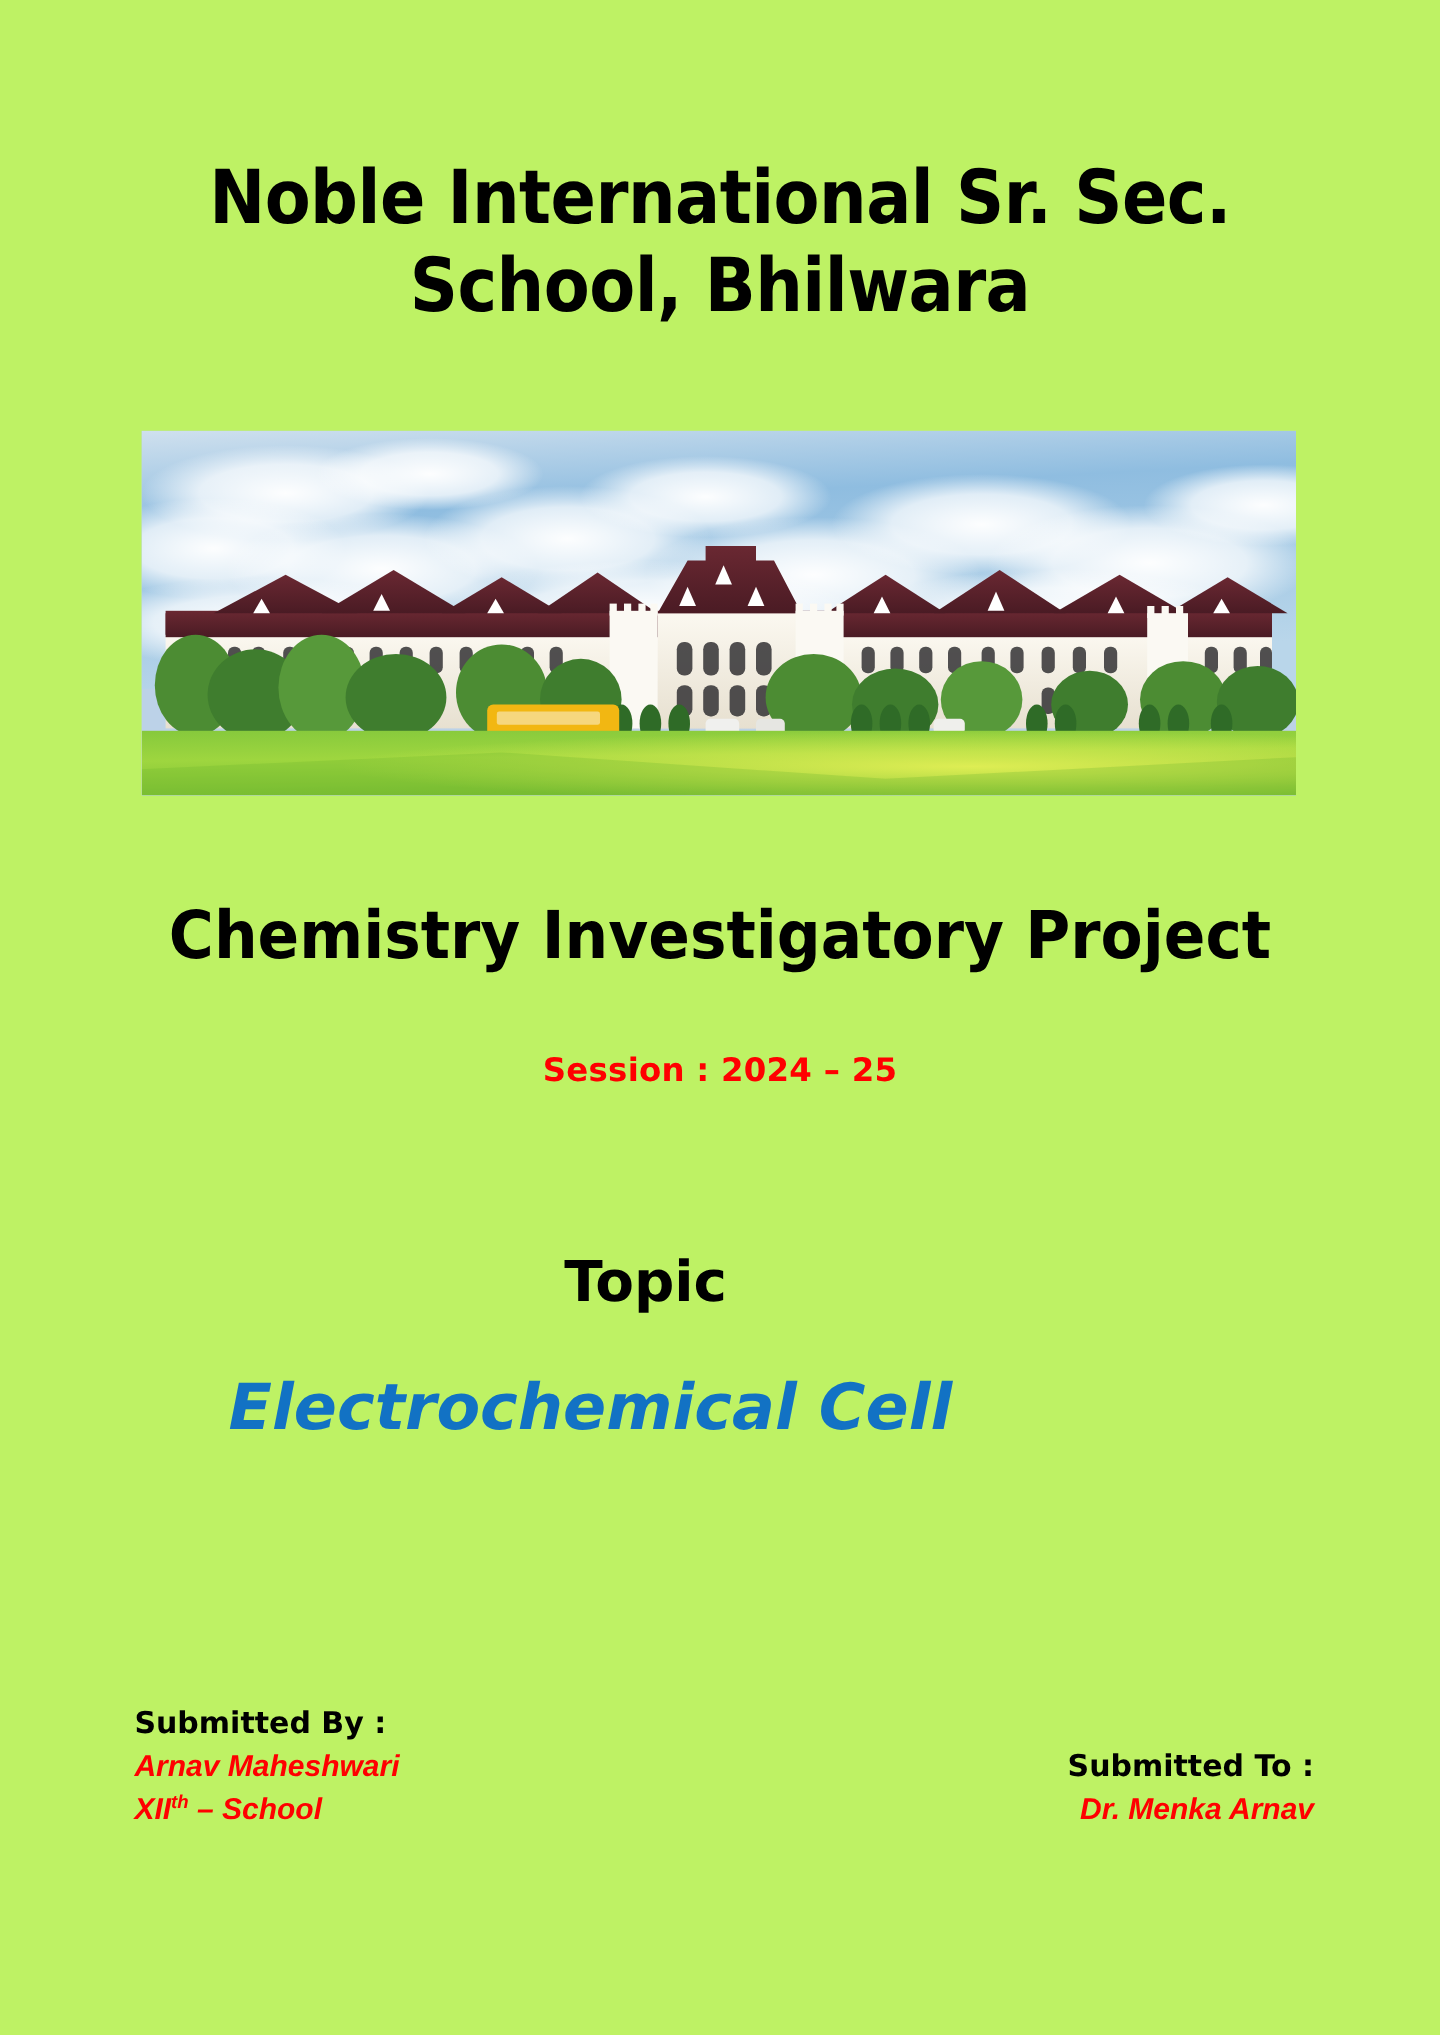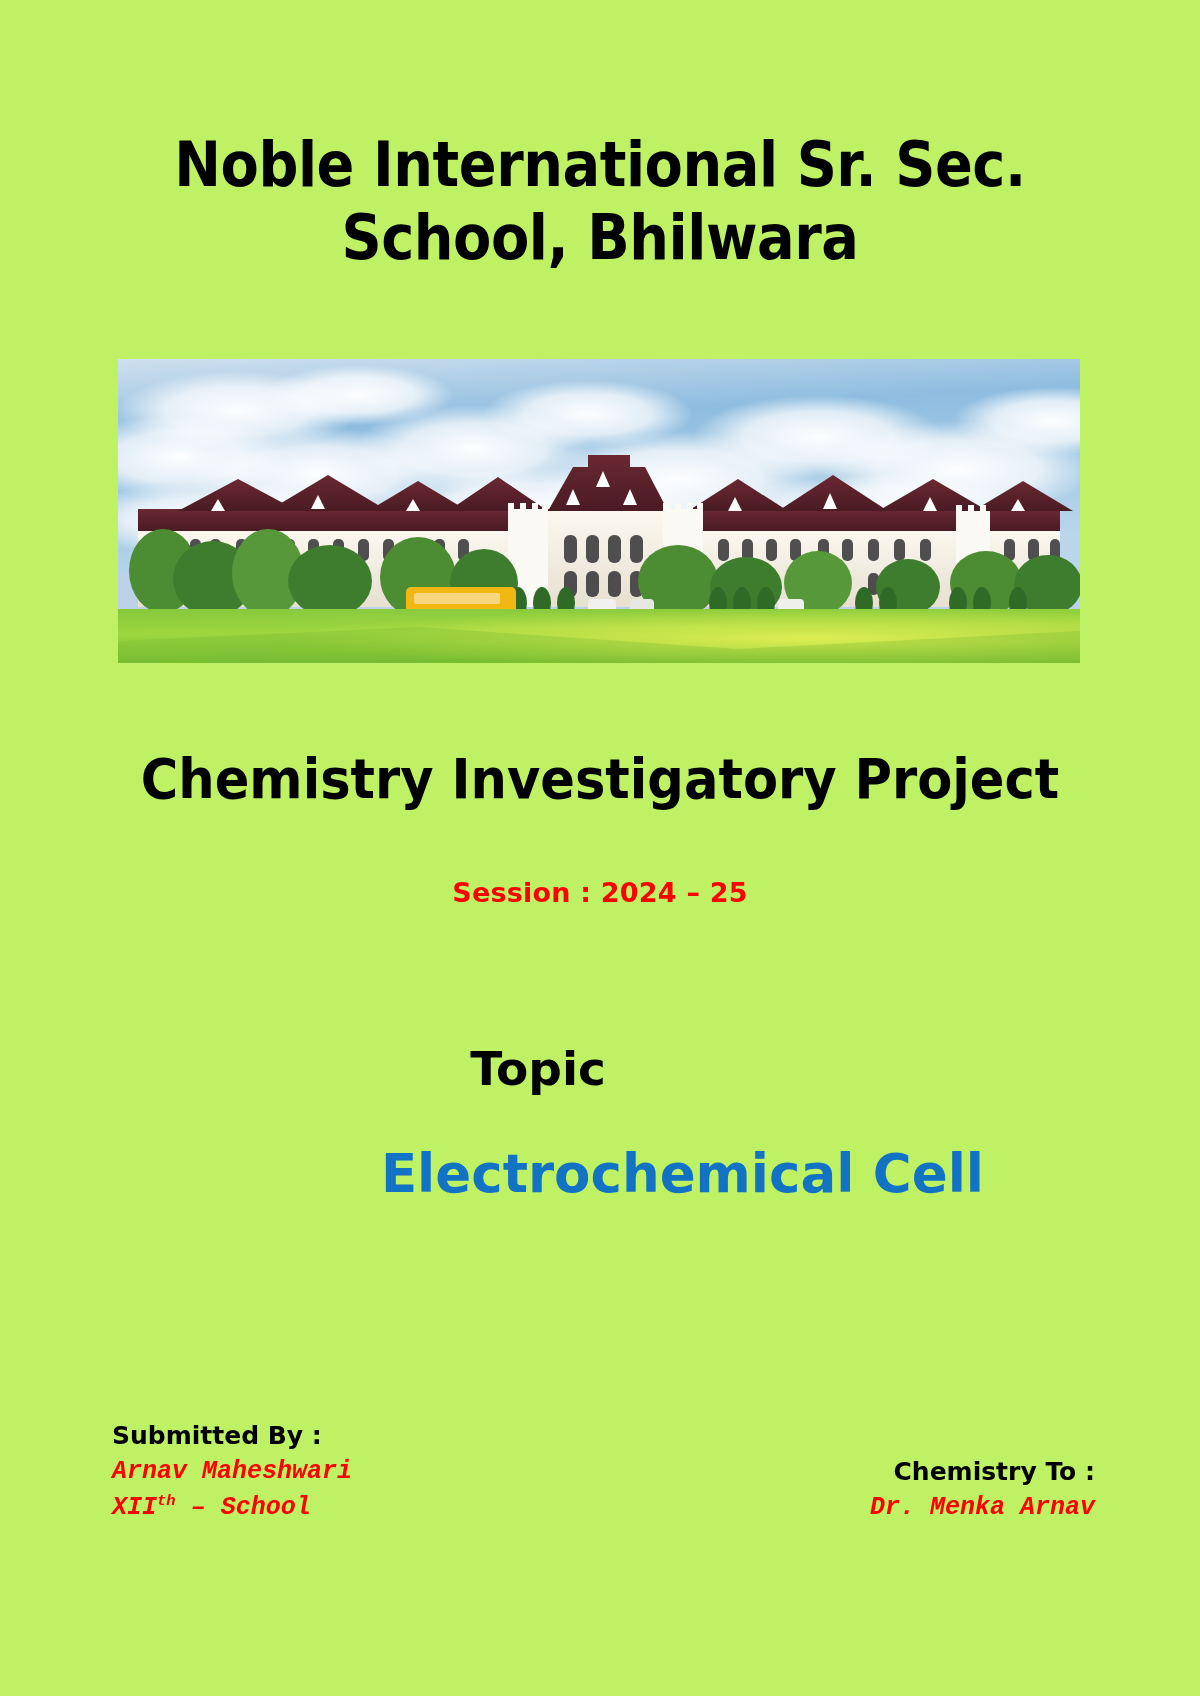--- a/index.html
+++ b/index.html
@@ -86,23 +86,24 @@
     font-family: "DejaVu Sans", sans-serif;
     font-weight: 700;
     font-size: 47px;
     color: #000000;
   }
   .topic-value {
     position: absolute;
     top: 1143px;
     left: 0;
     width: 984px;
-    text-align: right;
-    font-family: "DejaVu Sans", sans-serif;
-    font-weight: 700;
+    text-align: center;
+    font-family: "DejaVu Sans", sans-serif;
+    font-weight: 700;
+    font-style: italic;
     font-size: 53px;
     color: #1272c4;
   }
 
   
   .footer {
     position: absolute;
     left: 112px;
     right: 105px;
     top: 1418px;
@@ -116,21 +117,21 @@
 
   .footer-head {
     font-family: "DejaVu Sans", sans-serif;
     font-weight: 700;
     font-size: 25px;
     color: #000000;
     line-height: 1.42;
     white-space: nowrap;
   }
   .footer-red {
-    font-family: Liberation Mono, monospace;
+    font-family: Liberation Sans, sans-serif;
     font-weight: 700;
     font-style: italic;
     font-size: 25px;
     color: #ff0000;
     line-height: 1.45;
     white-space: nowrap;
   }
   .footer-red sup {
     font-size: 0.62em;
     vertical-align: super;
@@ -344,18 +345,18 @@
   <div class="topic-label">Topic</div>
   <div class="topic-value">Electrochemical Cell</div>
 
   <div class="footer">
     <div class="footer-col left">
       <div class="footer-head">Submitted By :</div>
       <div class="footer-red">Arnav Maheshwari</div>
       <div class="footer-red"><span>XII</span><sup>th</sup><span> – School</span></div>
     </div>
     <div class="footer-col right">
-      <div class="footer-head">Chemistry To :</div>
+      <div class="footer-head">Submitted To :</div>
       <div class="footer-red">Dr. Menka Arnav</div>
     </div>
   </div>
 
 </div>
 
 </body></html>

